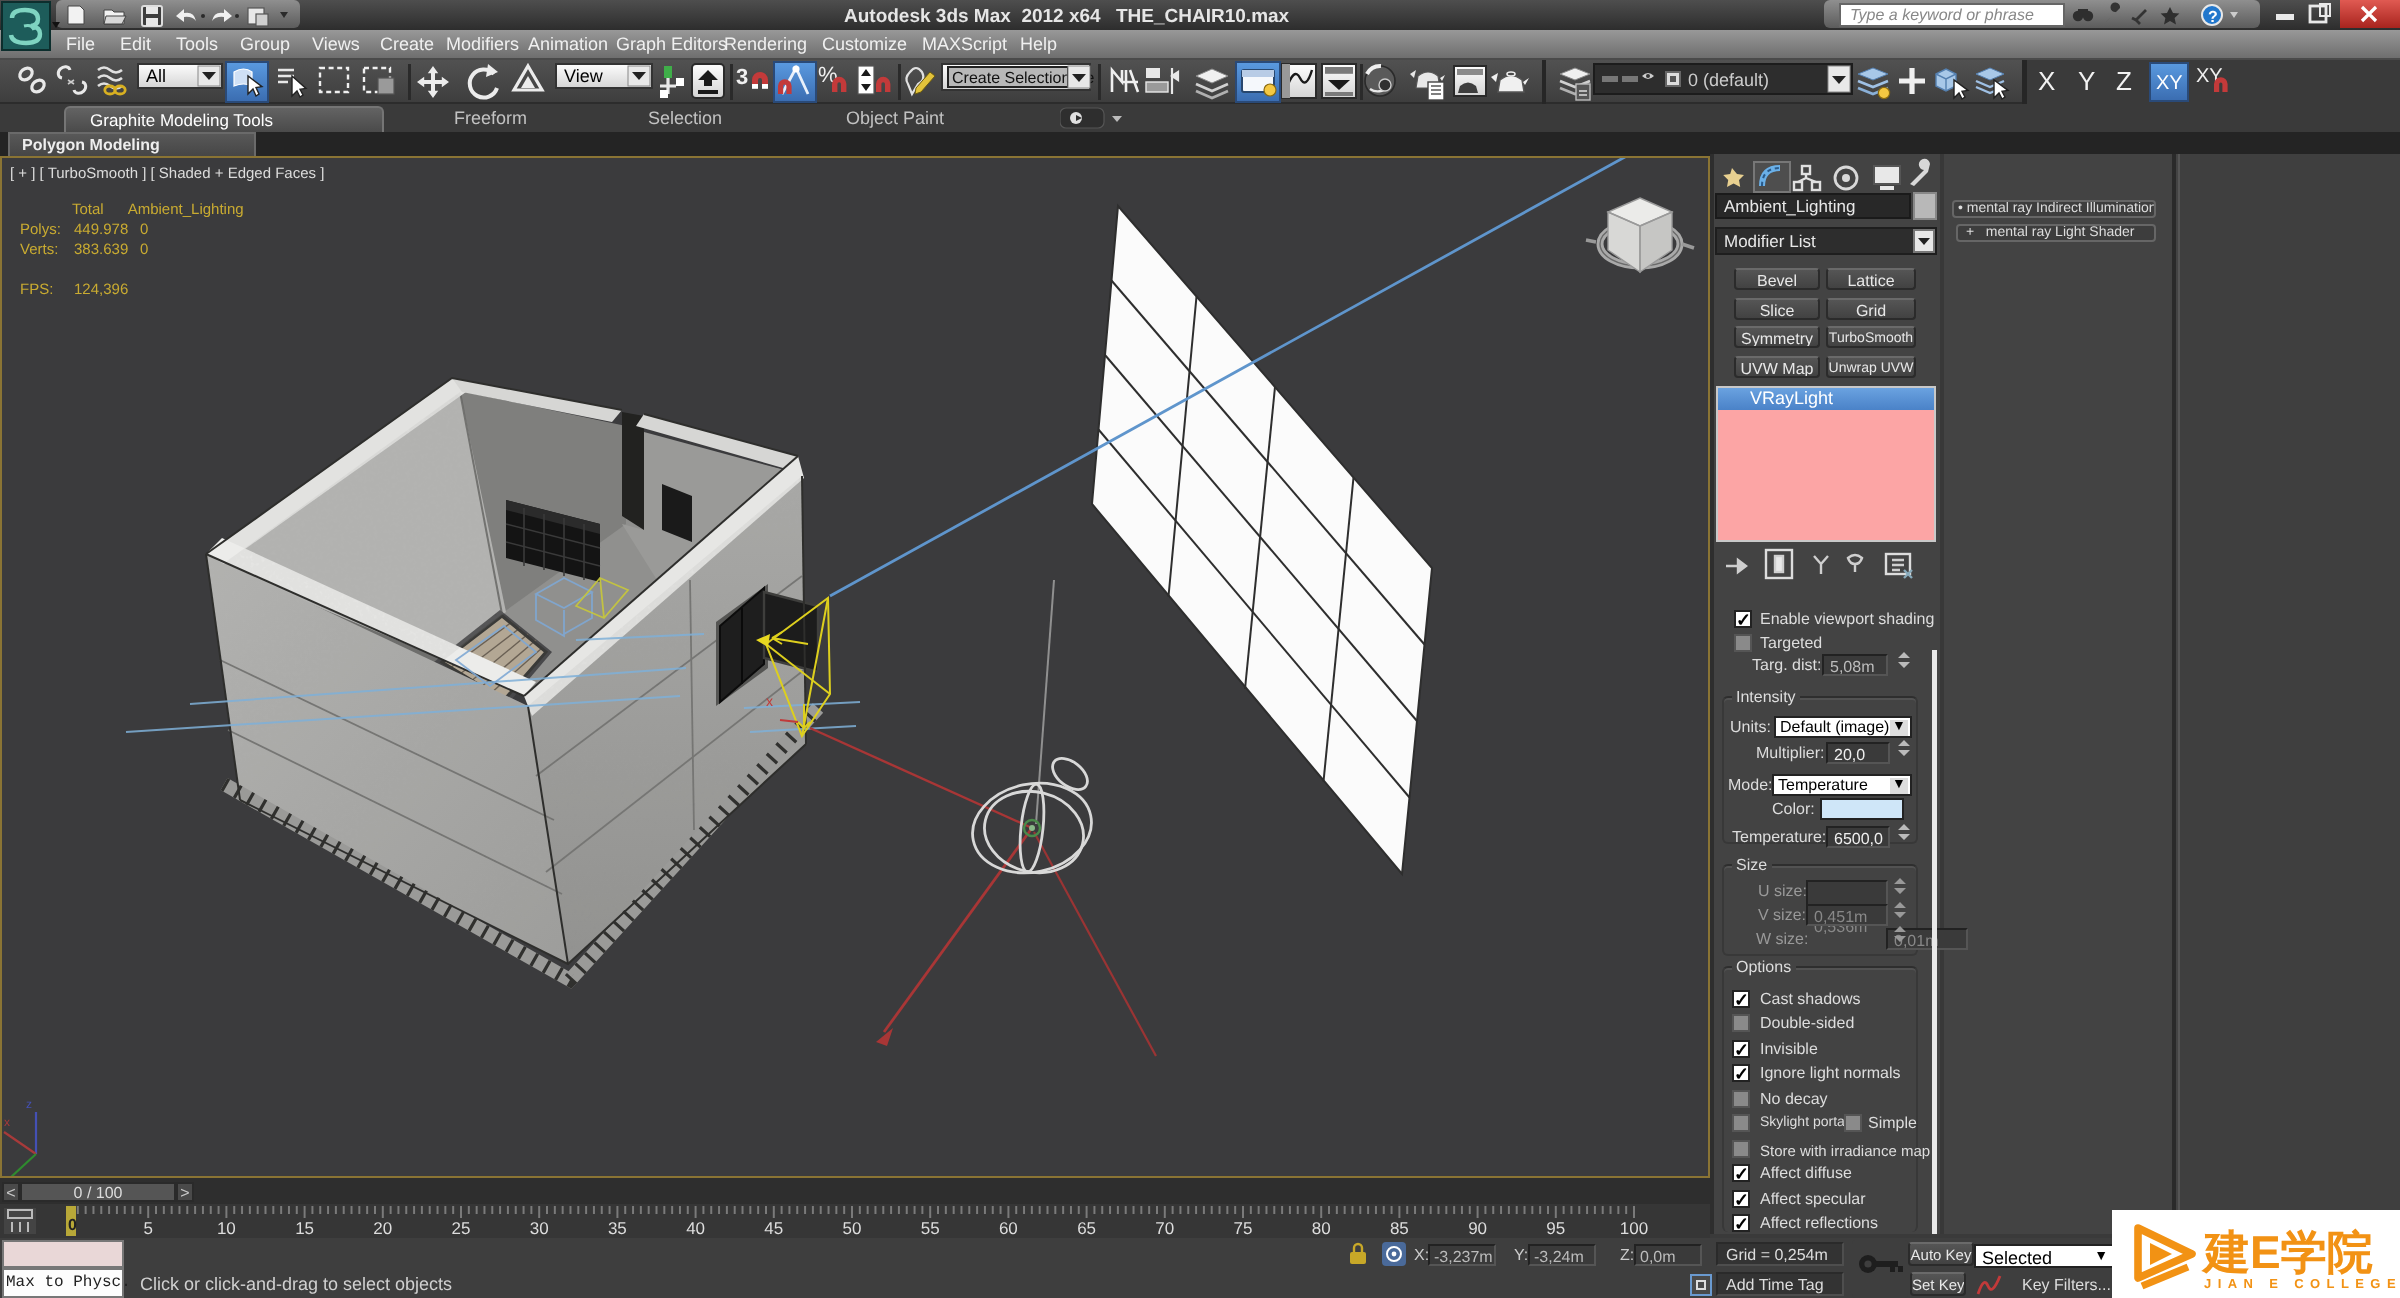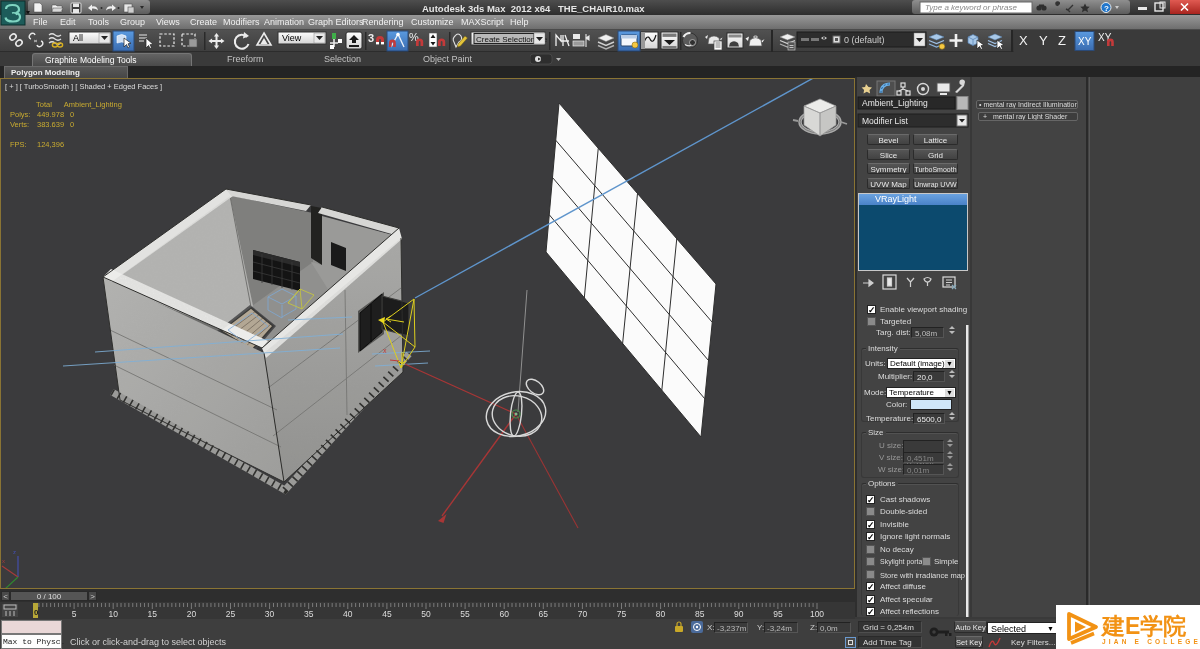--- a/index.html
+++ b/index.html
@@ -547,21 +547,21 @@
 
 <div class="btn" style="left:867px;top:134px;width:43px;height:11px;line-height:11px;">Bevel</div>
 <div class="btn" style="left:913px;top:134px;width:45px;height:11px;line-height:11px;">Lattice</div>
 <div class="btn" style="left:867px;top:149px;width:43px;height:11px;line-height:11px;">Slice</div>
 <div class="btn" style="left:913px;top:149px;width:45px;height:11px;line-height:11px;">Grid</div>
 <div class="btn" style="left:867px;top:163px;width:43px;height:11px;line-height:11px;">Symmetry</div>
 <div class="btn" style="left:913px;top:163px;width:45px;height:11px;line-height:11px;font-size:7px;">TurboSmooth</div>
 <div class="btn" style="left:867px;top:178px;width:43px;height:11px;line-height:11px;font-size:8px;">UVW Map</div>
 <div class="btn" style="left:913px;top:178px;width:45px;height:11px;line-height:11px;font-size:7px;">Unwrap UVW</div>
 
-<div class="abs" style="left:858px;top:193px;width:110px;height:78px;background:#0c4a6e;border:1px solid #c8c8c8;">
+<div class="abs" style="left:858px;top:193px;width:110px;height:78px;background:#fca5a5;border:1px solid #c8c8c8;">
 <div style="height:11px;background:linear-gradient(#6aa2e0,#4a82c8);color:#fff;font-size:9px;padding-left:16px;line-height:11px;">VRayLight</div>
 </div>
 
 <svg class="abs" style="left:855px;top:273px" width="120" height="20">
 <g stroke="#cfcfcf" stroke-width="1.2" fill="none">
 <path d="M8 10 h6 m0 -3 l4 3 -4 3 z" fill="#cfcfcf"></path>
 <rect x="28" y="2" width="13" height="14" stroke="#ddd" fill="none"></rect>
 <rect x="32.5" y="5" width="4" height="8" fill="#e8e8e8"></rect>
 <path d="M52 5 l3.5 4 3.5 -4 m-3.5 4 v5"></path>
 <path d="M69 6 q3.5 -3 7 0 q-1 3 -3.5 3 q-2.5 0 -3.5 -3 z M72.5 9 v4"></path>
@@ -589,21 +589,21 @@
 <div class="abs" style="left:910px;top:399px;width:42px;height:11px;background:#cfe6f8;border:1px solid #222;"></div>
 <div class="plabel" style="left:866px;top:414px;">Temperature:</div>
 <div class="fld" style="left:913px;top:413px;width:32px;height:11px;padding:1px 0 0 3px;color:#eee;">6500,0</div>
 <div class="group" style="left:861px;top:432px;width:98px;height:46px;"></div>
 <div class="plabel" style="left:866px;top:428px;background:#434343;padding:0 2px;">Size</div>
 <div class="plabel" style="left:879px;top:441px;color:#999;">U size:</div>
 <div class="fld" style="left:903px;top:440px;width:41px;height:11px;padding:18px 0 0 3px;color:#888;">0,536m</div>
 <div class="plabel" style="left:879px;top:453px;color:#999;">V size:</div>
 <div class="fld" style="left:903px;top:452px;width:41px;height:11px;padding:1px 0 0 3px;color:#888;">0,451m</div>
 <div class="plabel" style="left:878px;top:465px;color:#999;">W size:</div>
-<div class="fld" style="left:903px;top:464px;width:41px;height:11px;padding:1px 0 0 3px;color:#888;">0,01m</div>
+<div class="fld" style="left:943px;top:464px;width:41px;height:11px;padding:1px 0 0 3px;color:#888;">0,01m</div>
 <div class="group" style="left:861px;top:483px;width:98px;height:133px;border-bottom:none;"></div>
 <div class="plabel" style="left:866px;top:479px;background:#434343;padding:0 2px;">Options</div>
 <div class="cb" style="left:866px;top:495px;">✓</div>
     <div class="plabel" style="left:880px;top:495px;">Cast shadows</div>
 <div class="cbu" style="left:866px;top:507px;"></div>
     <div class="plabel" style="left:880px;top:507px;">Double-sided</div>
 <div class="cb" style="left:866px;top:520px;">✓</div>
     <div class="plabel" style="left:880px;top:520px;">Invisible</div>
 <div class="cb" style="left:866px;top:532px;">✓</div>
     <div class="plabel" style="left:880px;top:532px;">Ignore light normals</div>

